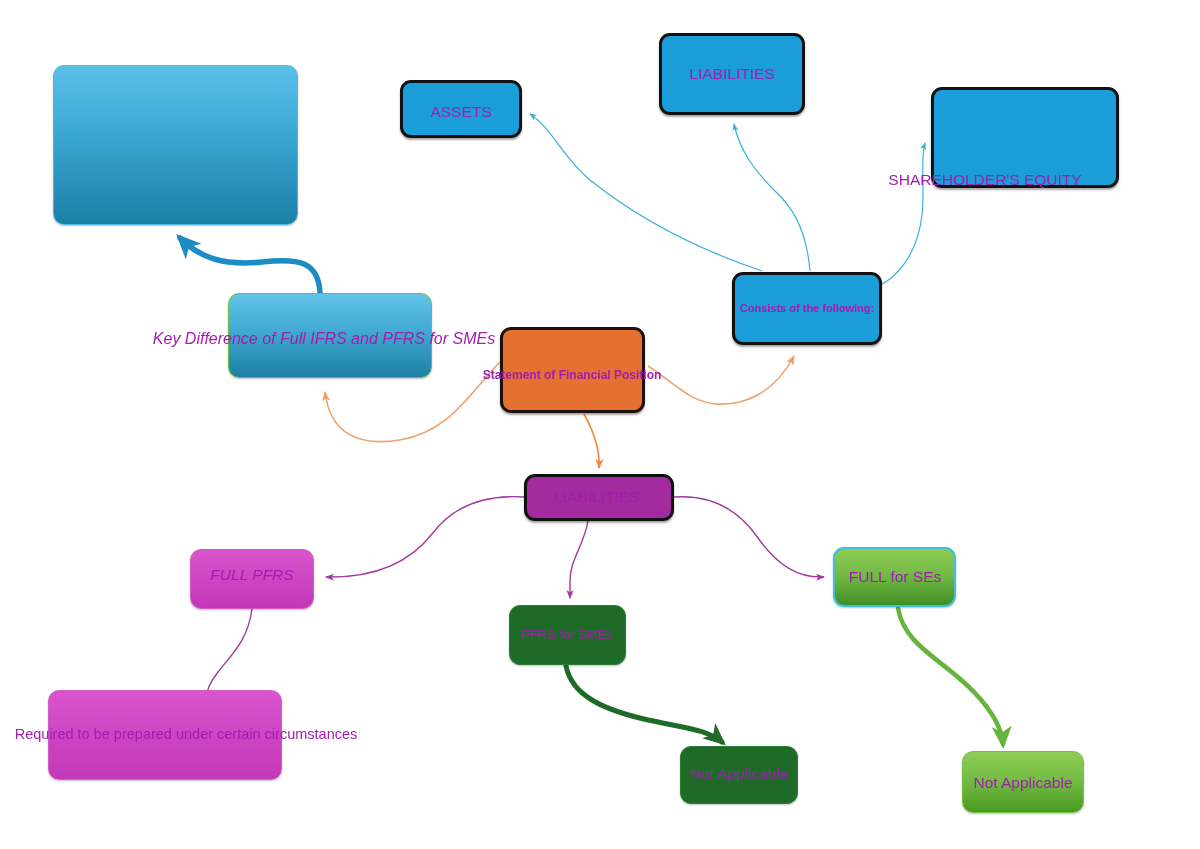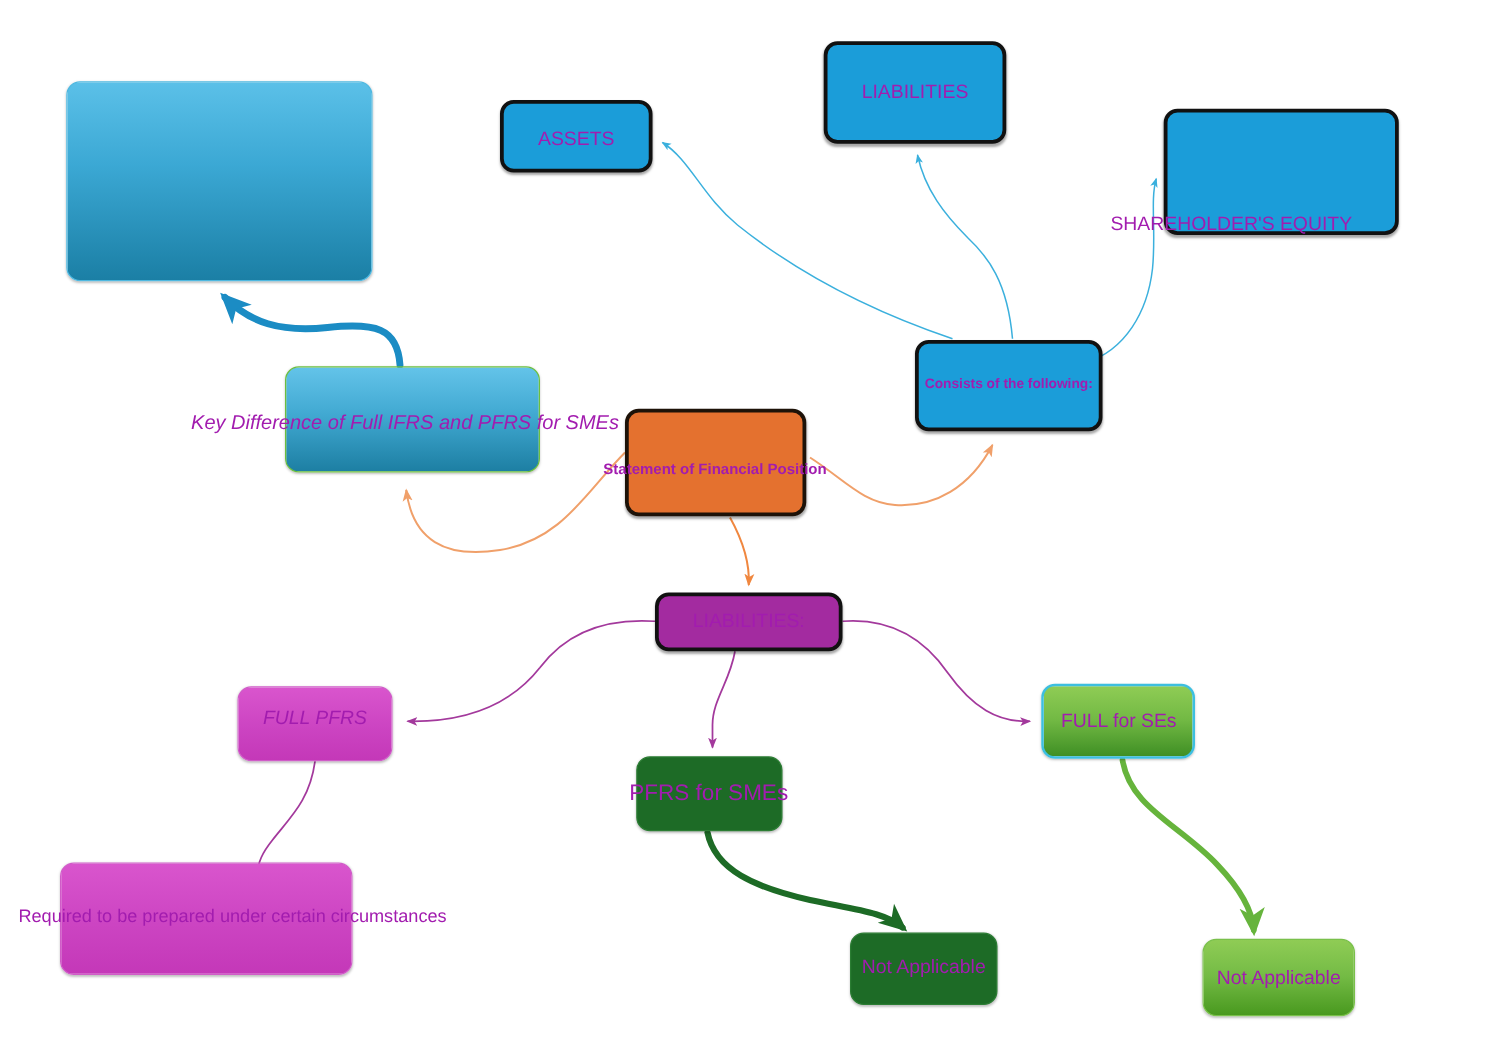--- a/index.html
+++ b/index.html
@@ -165,21 +165,21 @@
   <div class="node sk-orange" style="left:500px; top:327px; width:145px; height:86px;"></div>
   <div class="nlabel bold" style="left:572px; top:375px; font-size:12px;">Statement of Financial Position</div>
 
   <div class="node sk-purple" style="left:524px; top:474px; width:150px; height:47px;"></div>
   <div class="nlabel" style="left:599px; top:497px; font-size:15.5px;">LIABILITIES:</div>
 
   <div class="node sk-magenta" style="left:190px; top:549px; width:124px; height:60px;"></div>
   <div class="nlabel" style="left:252px; top:575px; font-size:15.5px;font-style:italic;">FULL PFRS</div>
 
   <div class="node sk-darkgreen" style="left:509px; top:605px; width:117px; height:60px;"></div>
-  <div class="nlabel" style="left:567px; top:634px; font-size:18px;">PFRS for SMEs</div>
+  <div class="nlabel" style="left:567px; top:634px; font-size:13px;">PFRS for SMEs</div>
 
   <div class="node sk-grad-green" style="left:833px; top:547px; width:123px; height:60px;"></div>
   <div class="nlabel" style="left:895px; top:577px; font-size:15.5px;">FULL for SEs</div>
 
   <div class="node sk-magenta" style="left:48px; top:690px; width:234px; height:90px;"></div>
   <div class="nlabel" style="left:186px; top:734px; font-size:14.5px;">Required to be prepared under certain circumstances</div>
 
   <div class="node sk-darkgreen" style="left:680px; top:746px; width:118px; height:58px;"></div>
   <div class="nlabel" style="left:739px; top:774px; font-size:15.5px;">Not Applicable</div>
 

